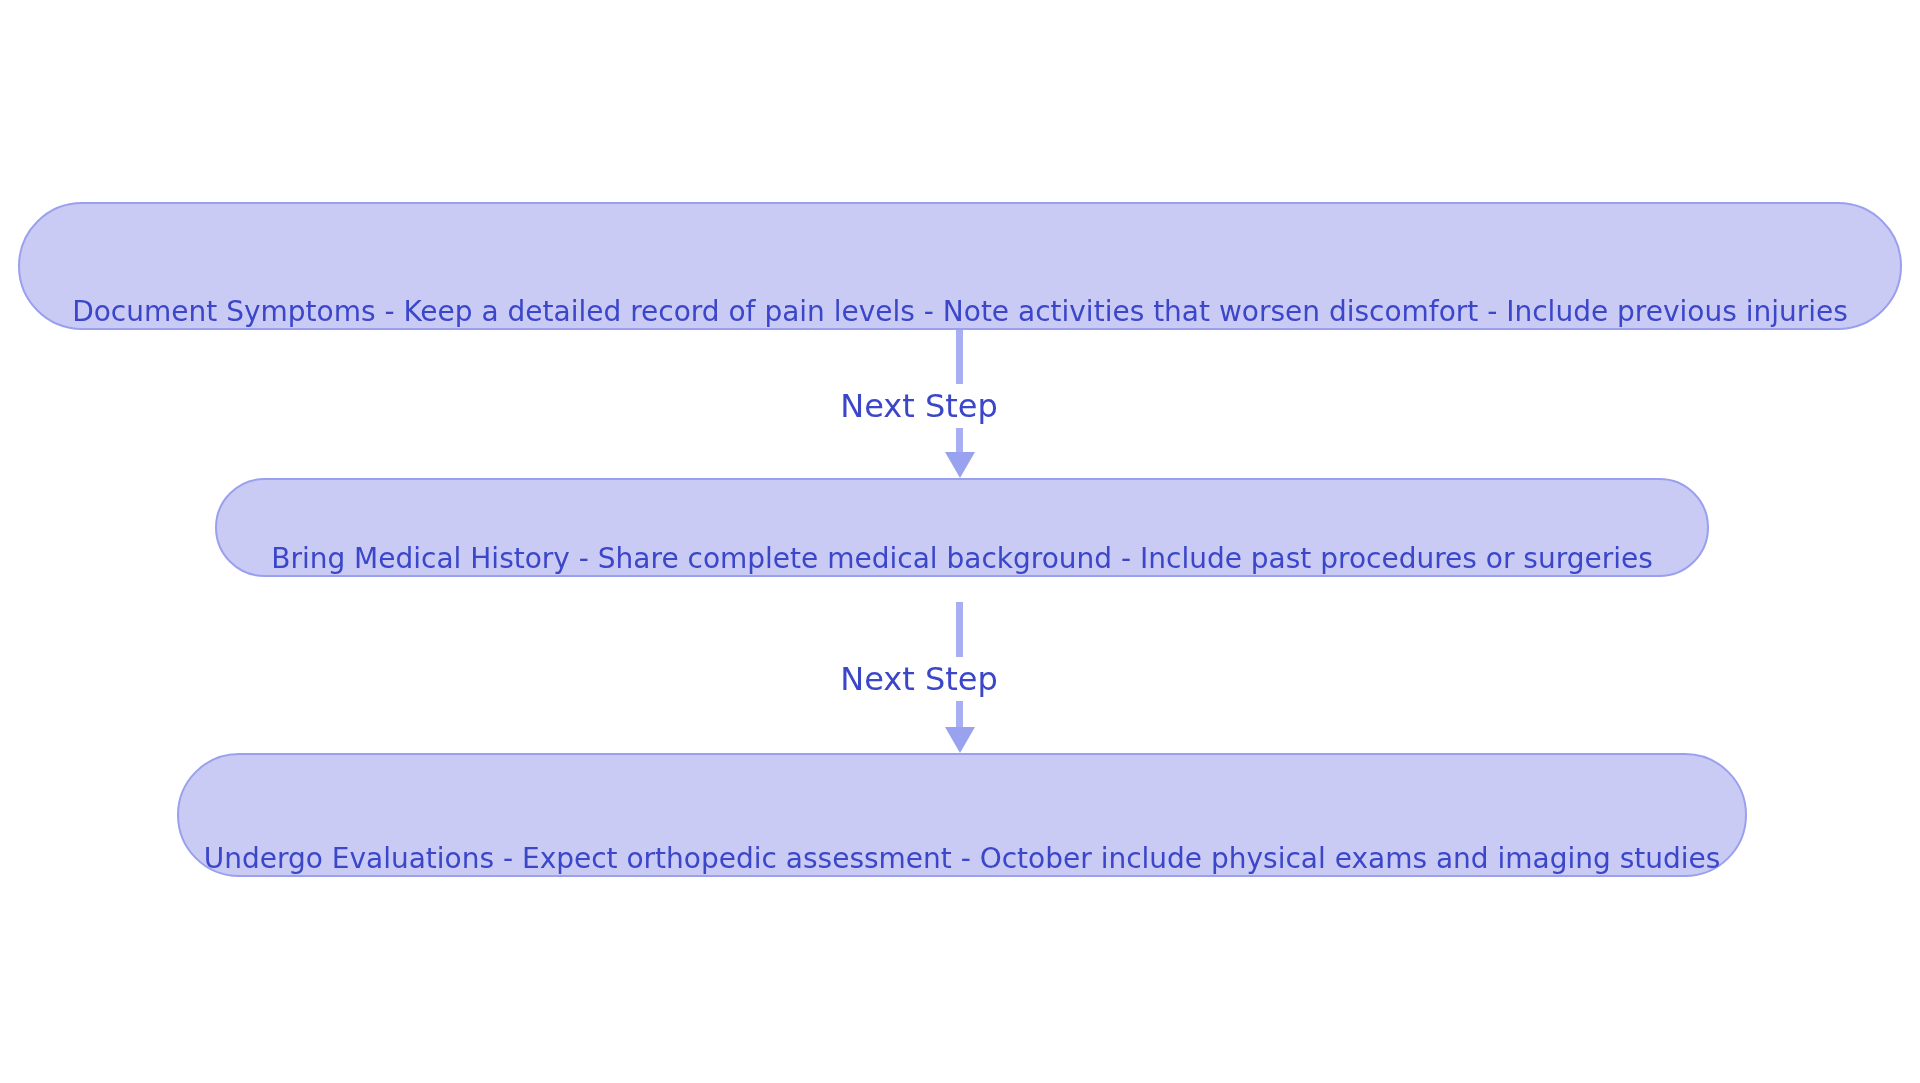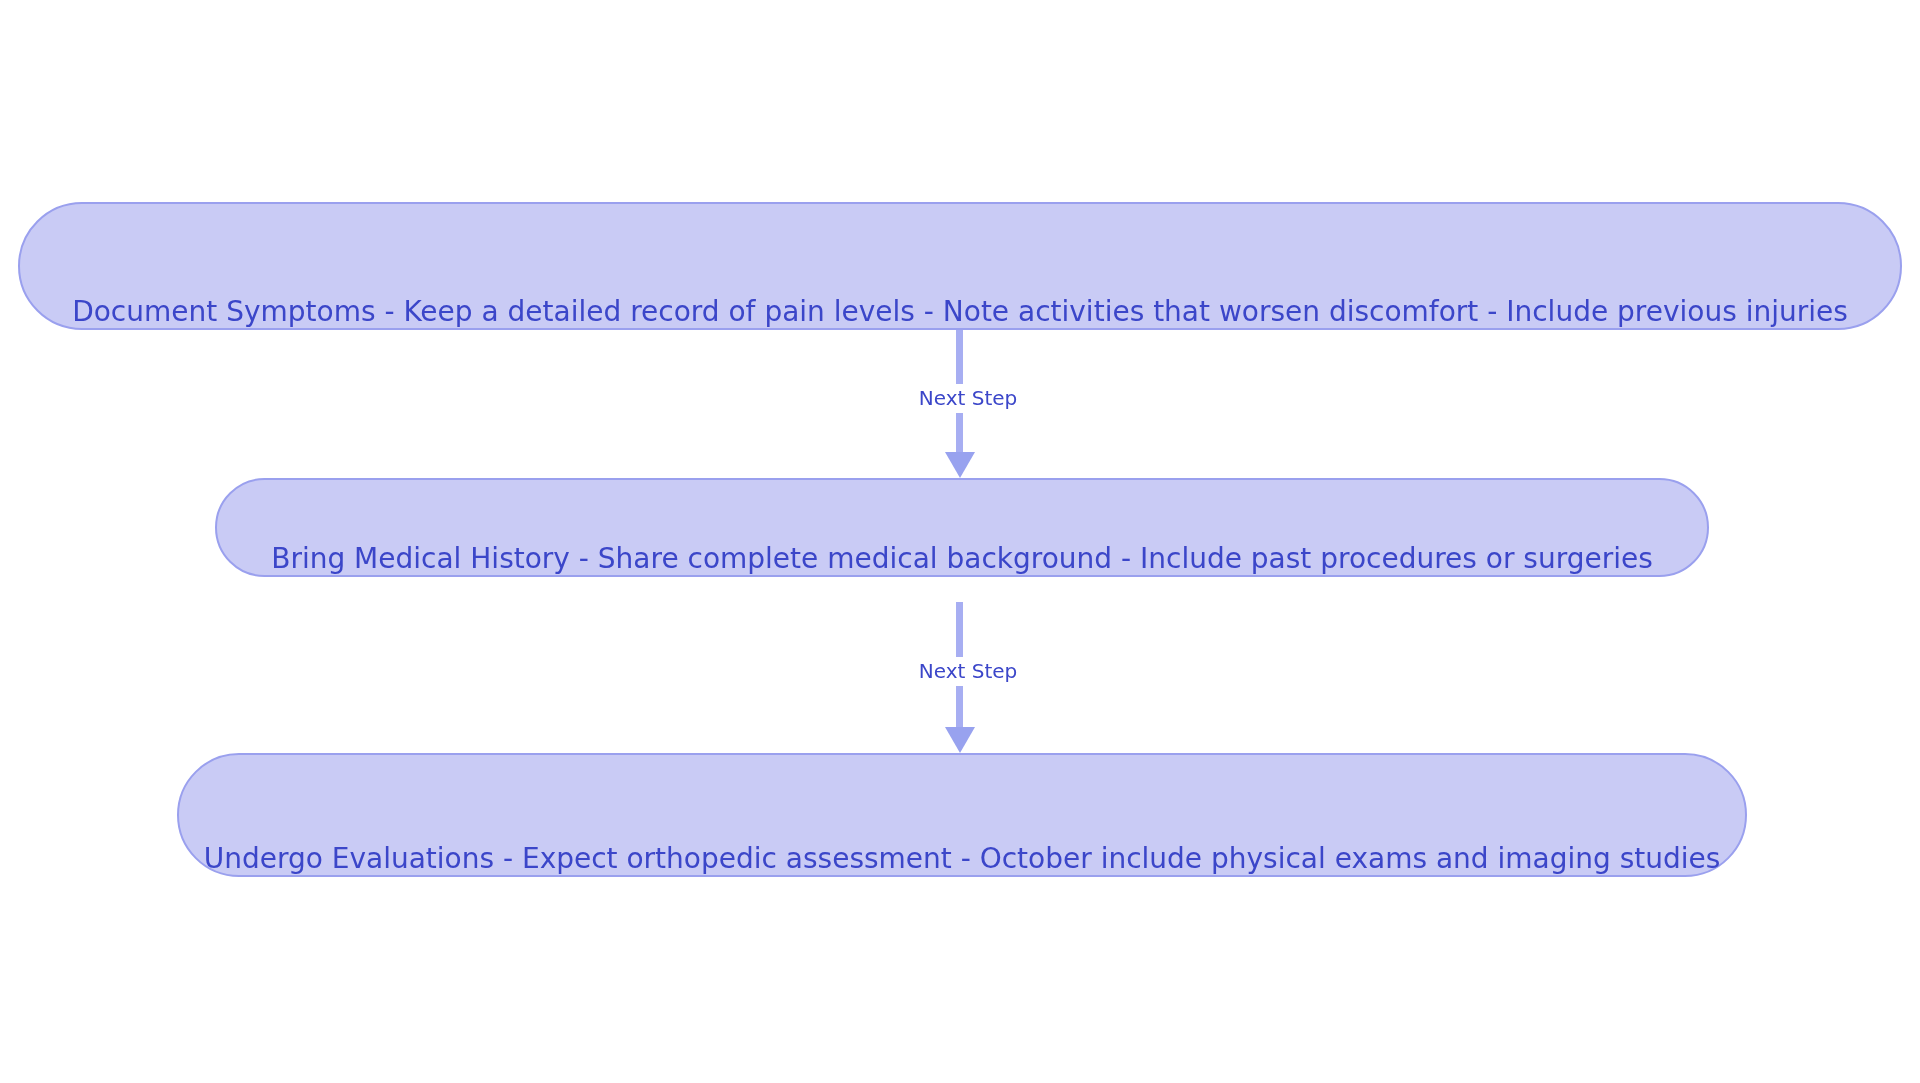--- a/index.html
+++ b/index.html
@@ -55,25 +55,25 @@
     height: 0;
     border-left: 15px solid transparent;
     border-right: 15px solid transparent;
     border-top: 26px solid var(--edge-head);
   }
   .arrow-head.a1 { top: 452px; }
   .arrow-head.a2 { top: 727px; }
 
   .edge-label {
     position: absolute;
-    left: 968px;
+    left: 919px;
     transform: translateX(-50%);
     background: var(--bg);
     color: var(--edge-label-text);
-    font-size: 20px;
+    font-size: 32px;
     line-height: 1.25;
     padding: 2px 10px;
     white-space: nowrap;
   }
   .edge-label.l1 { top: 384px; }
   .edge-label.l2 { top: 657px; }
 </style>
 </head>
 <body>
 

